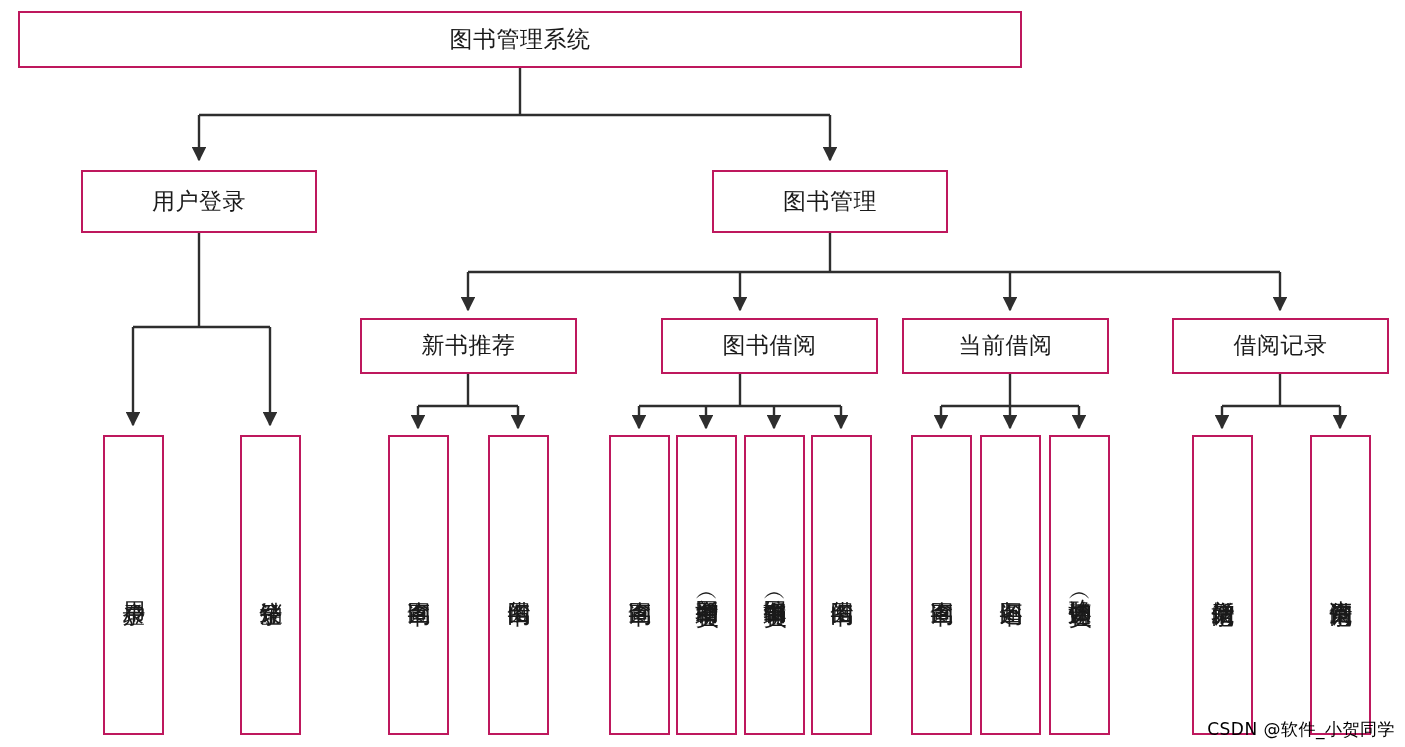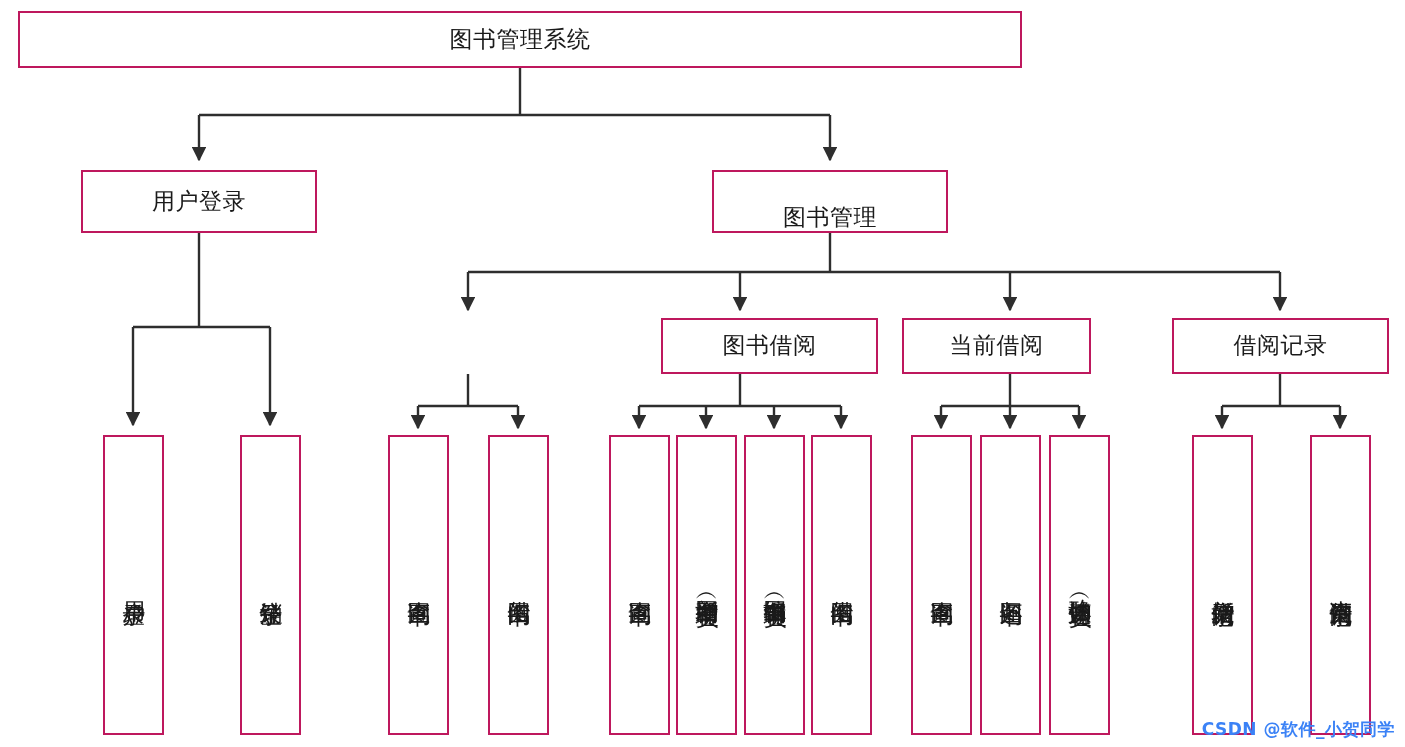--- a/index.html
+++ b/index.html
@@ -62,24 +62,23 @@
     line-height: 1.12;
     letter-spacing: 1px;
     max-height: 100%;
     white-space: normal;
   }
   #watermark {
     position: absolute;
     right: 10px;
     bottom: 6px;
     font-size: 17px;
-    color: #3b82f6;
+    color: #000000;
     white-space: nowrap;
     letter-spacing: 0.5px;
-    font-weight: bold;
   }
 </style>
 </head>
 <body>
 
 <div id="diagram-root">
 
   <svg id="edge-layer" viewBox="0 0 1405 747" width="1405" height="747" xmlns="http://www.w3.org/2000/svg">
     <defs>
       <marker id="arrow" viewBox="0 0 10 10" refX="9" refY="5" markerWidth="6" markerHeight="6" orient="auto-start-reverse">
@@ -131,30 +130,33 @@
   </svg>
 
   <div class="node root horiz" style="left:18px; top:11px; width:1004px; height:57px;">
     <span class="node-label">图书管理系统</span>
   </div>
 
   <div class="node horiz" style="left:81px; top:170px; width:236px; height:63px;">
     <span class="node-label">用户登录</span>
   </div>
 
-  <div class="node horiz" style="left:712px; top:170px; width:236px; height:63px;align-items:flex-end;">
+  <div class="node horiz" style="left:712px; top:170px; width:236px; height:63px;">
     <span class="node-label">图书管理</span>
   </div>
 
+  <div class="node horiz" style="left:360px; top:318px; width:217px; height:56px;">
+    <span class="node-label">新书推荐</span>
+  </div>
 
   <div class="node horiz" style="left:661px; top:318px; width:217px; height:56px;">
     <span class="node-label">图书借阅</span>
   </div>
 
-  <div class="node horiz" style="left:902px; top:318px; width:189px; height:56px;">
+  <div class="node horiz" style="left:902px; top:318px; width:207px; height:56px;">
     <span class="node-label">当前借阅</span>
   </div>
 
   <div class="node horiz" style="left:1172px; top:318px; width:217px; height:56px;">
     <span class="node-label">借阅记录</span>
   </div>
 
   <div class="node vert" style="left:103px; top:435px; width:61px; height:300px;">
     <span class="node-label">用户登录</span>
   </div>

